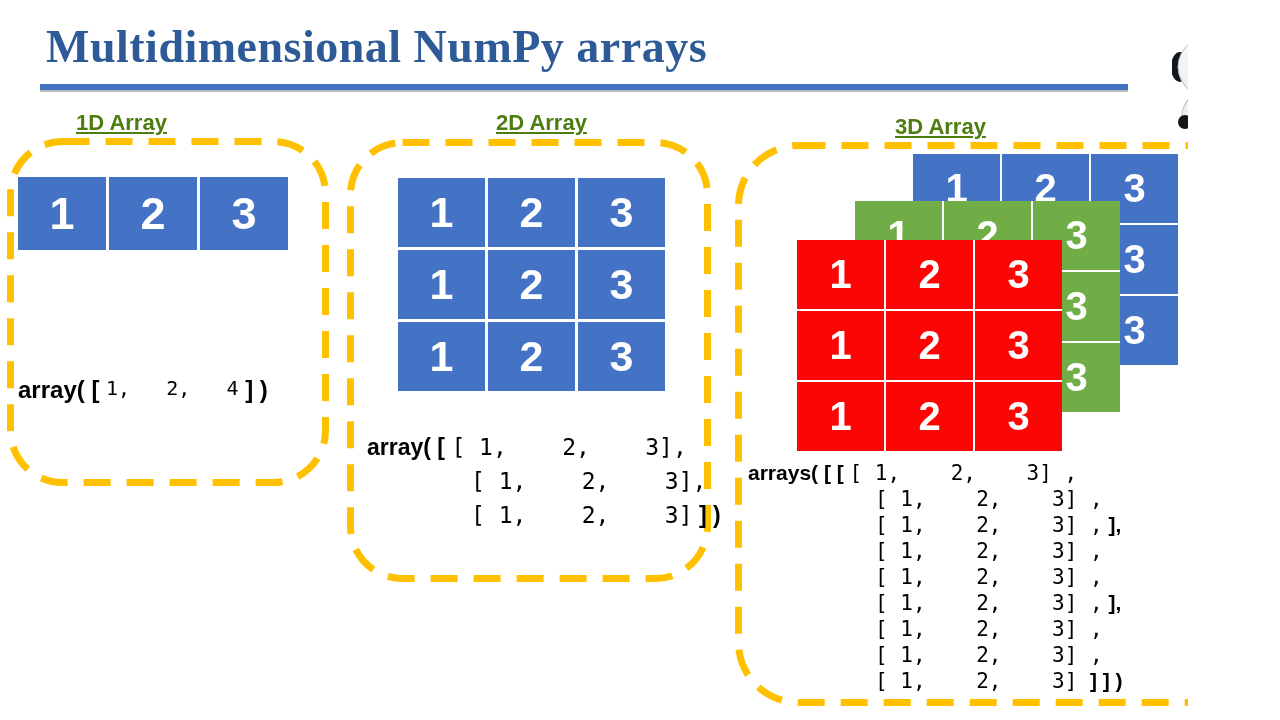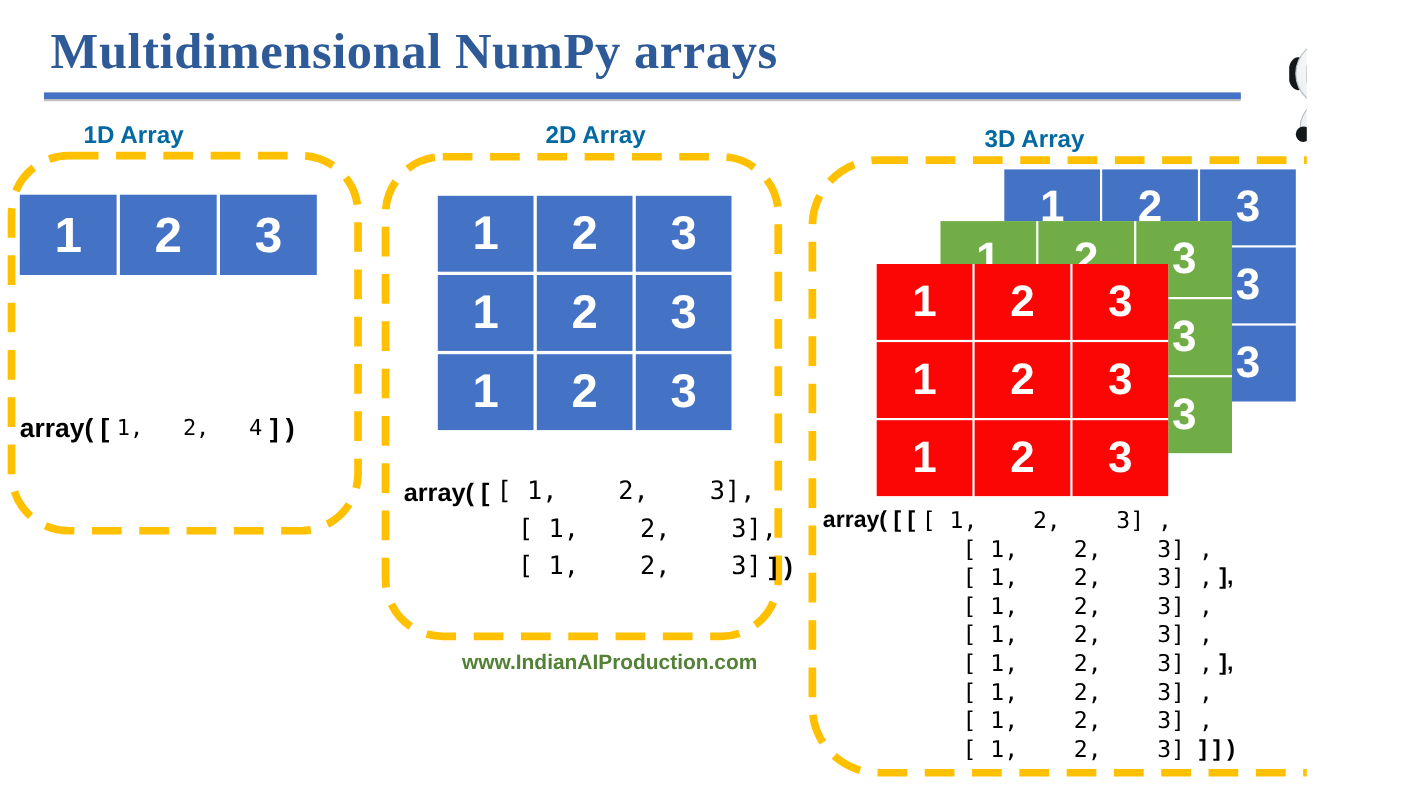--- a/index.html
+++ b/index.html
@@ -12,21 +12,21 @@
     position:absolute; left:46px; top:20px;
     font-family:"Liberation Serif", serif; font-weight:600;
     font-size:46px; color:#2E5B97; letter-spacing:0.5px; white-space:nowrap;
   }
   .rule {
     position:absolute; left:40px; top:84px; width:1088px; height:6px;
     background:#4472C4; box-shadow:0 2px 0 rgba(110,110,110,0.45);
   }
   
   .sec-label {
-    position:absolute; font-weight:700; font-size:22px; color:#0369a1; white-space:nowrap;
+    position:absolute; font-weight:700; font-size:22px; color:#4d7c0f; white-space:nowrap;text-decoration:underline;
   }
   #label-1d { left:76px;  top:110px; }
   #label-2d { left:496px; top:110px; }
   #label-3d { left:895px; top:114px; }
   
   .dashbox { position:absolute; pointer-events:none; }
   #dash-1d { left:6px;   top:137px; }
   #dash-2d { left:346px; top:138px; }
   #dash-3d { left:734px; top:141px; }
   
@@ -202,21 +202,21 @@
     <div class="cell">1</div>
     <div class="cell">2</div>
     <div class="cell">3</div>
     <div class="cell">1</div>
     <div class="cell">2</div>
     <div class="cell">3</div>
   </div>
 
   <div id="code-3d" class="code">
     <div class="code-line">
-      <span class="cb">array( [ [ </span><span class="cm">[ 1,    2,    3] ,</span><span class="cb"></span>
+      <span class="cb">arrays( [ [ </span><span class="cm">[ 1,    2,    3] ,</span><span class="cb"></span>
     </div>
     <div class="code-line">
       <span class="cm cont">[ 1,    2,    3] ,</span><span class="cb"></span>
     </div>
     <div class="code-line">
       <span class="cm cont">[ 1,    2,    3] ,</span><span class="cb"> ],</span>
     </div>
     <div class="code-line">
       <span class="cm cont">[ 1,    2,    3] ,</span><span class="cb"></span>
     </div>
@@ -230,15 +230,14 @@
       <span class="cm cont">[ 1,    2,    3] ,</span><span class="cb"></span>
     </div>
     <div class="code-line">
       <span class="cm cont">[ 1,    2,    3] ,</span><span class="cb"></span>
     </div>
     <div class="code-line">
       <span class="cm cont">[ 1,    2,    3] </span><span class="cb">] ] )</span>
     </div>
   </div>
 
-  <div class="site">www.IndianAIProduction.com</div>
 
 </div>
 
 </body></html>

